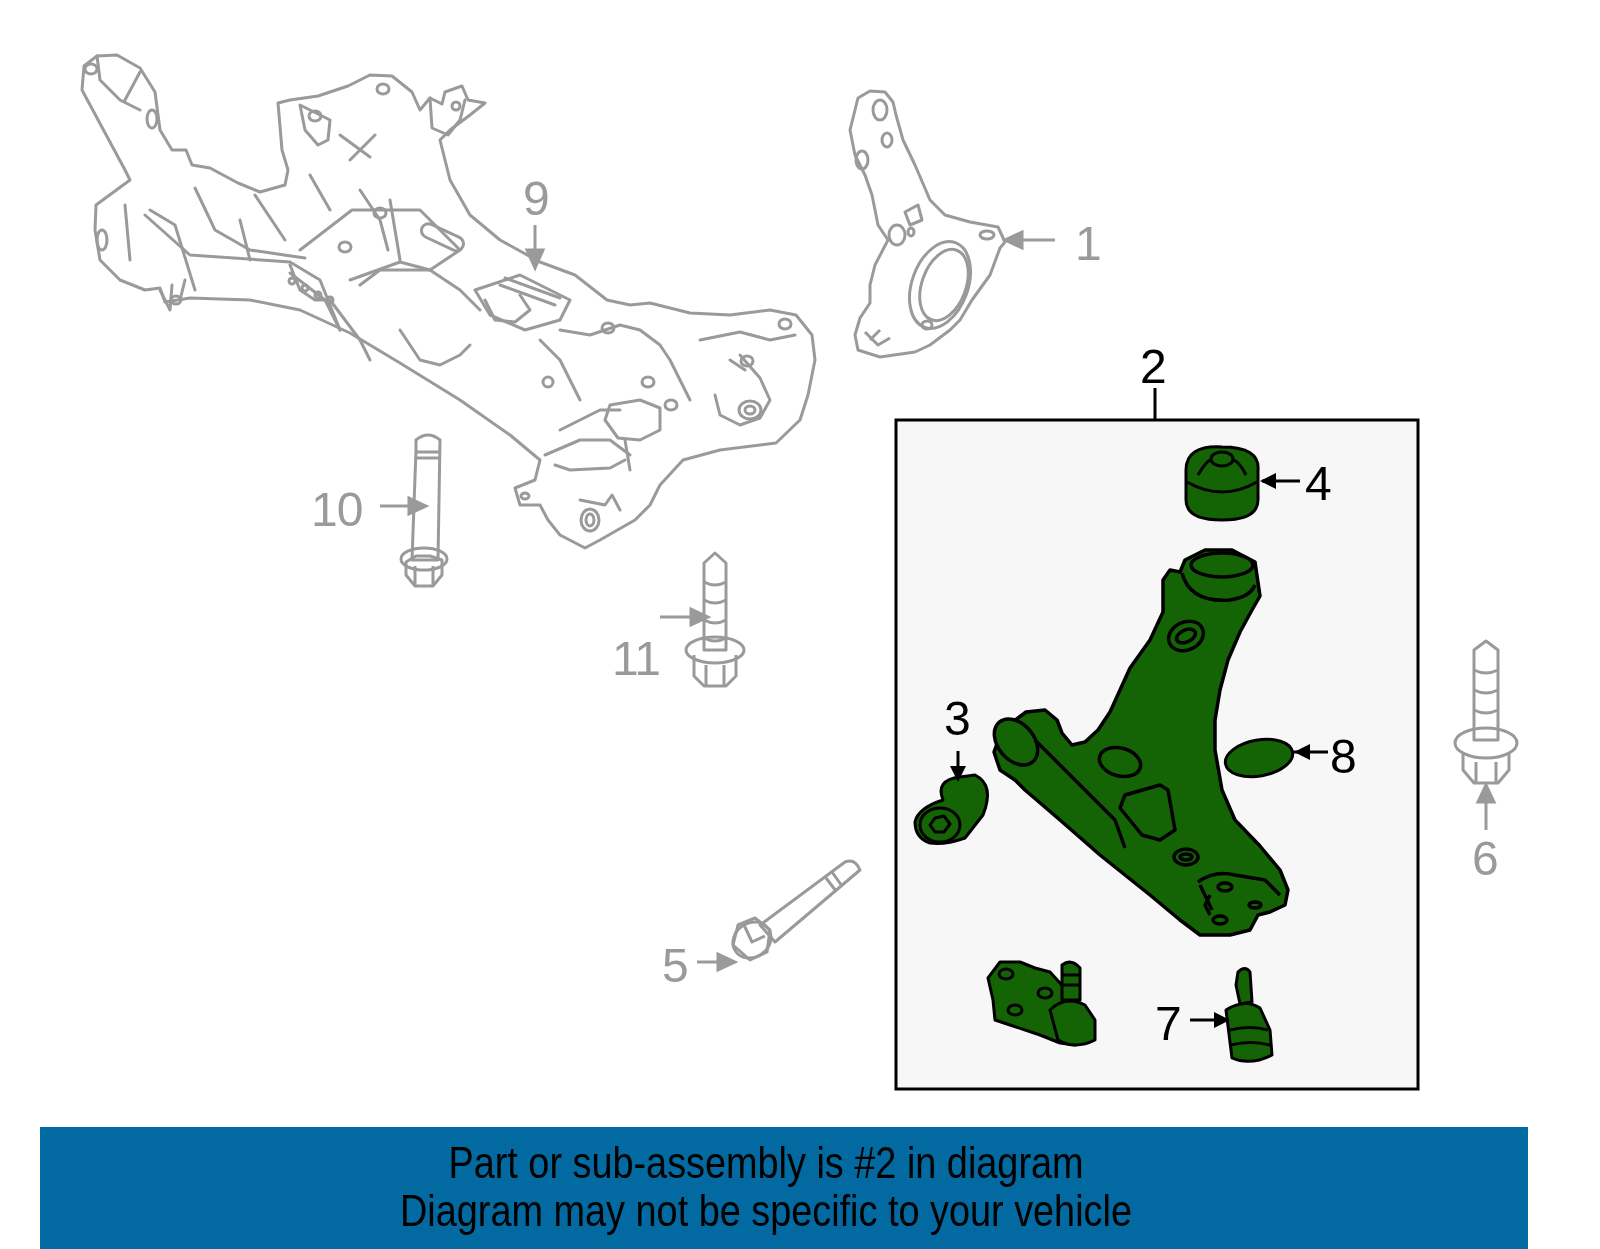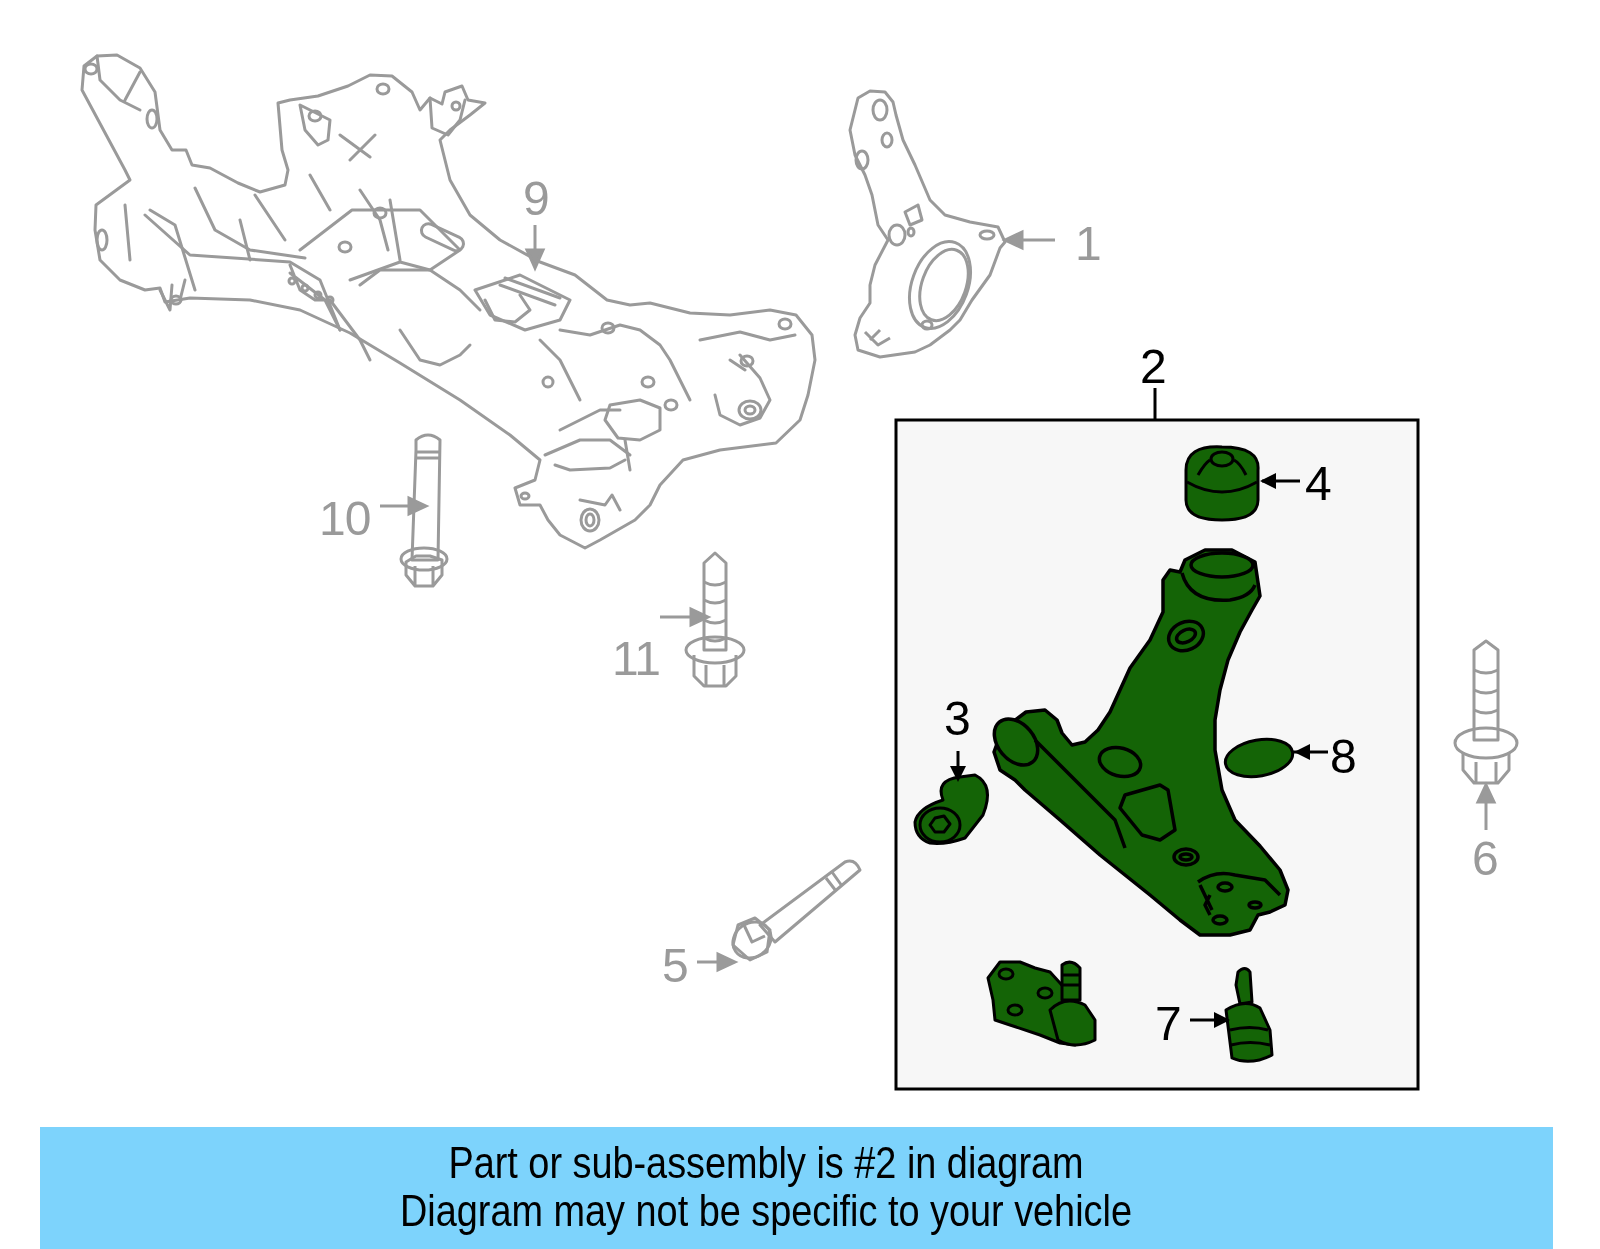--- a/index.html
+++ b/index.html
@@ -1,21 +1,21 @@
 <!DOCTYPE html>
 <html><head>
 <meta charset="utf-8">
 <style>
   html,body{margin:0;padding:0;background:#ffffff;}
   body{width:1600px;height:1249px;position:relative;overflow:hidden;font-family:"Liberation Sans",sans-serif;}
   #diagram{position:absolute;left:0;top:0;width:1600px;height:1249px;}
   .callout{position:absolute;font-family:"Liberation Sans",sans-serif;font-size:48px;line-height:1;letter-spacing:-1px;}
   .callout.grey{color:#9a9a9a;}
   .callout.black{color:#000000;}
-  #banner{position:absolute;left:40px;top:1127px;width:1488px;height:122px;background:#7dd3fc;padding-left:25px;}
+  #banner{position:absolute;left:40px;top:1127px;width:1488px;height:122px;background:#0369a1;}
   #banner .line{position:absolute;left:0;width:1452px;text-align:center;color:#000;font-size:44px;line-height:1;transform:scaleX(0.86);transform-origin:50% 50%;}
   #banner .l1{top:14px;}
   #banner .l2{top:62px;}
 </style>
 </head>
 <body>
 
 <div id="diagram">
   <svg width="1600" height="1249" viewBox="0 0 1600 1249" xmlns="http://www.w3.org/2000/svg">
 
@@ -198,20 +198,20 @@
   
   <span class="callout grey" style="left:1075px;top:220px;">1</span>
   <span class="callout black" style="left:1140px;top:343px;">2</span>
   <span class="callout black" style="left:944px;top:695px;">3</span>
   <span class="callout black" style="left:1305px;top:460px;">4</span>
   <span class="callout grey" style="left:662px;top:942px;">5</span>
   <span class="callout grey" style="left:1472px;top:835px;">6</span>
   <span class="callout black" style="left:1155px;top:1000px;">7</span>
   <span class="callout black" style="left:1330px;top:733px;">8</span>
   <span class="callout grey" style="left:523px;top:175px;">9</span>
-  <span class="callout grey" style="left:319px;top:486px;margin-top:9px;">10</span>
+  <span class="callout grey" style="left:311px;top:486px;">10</span>
   <span class="callout grey" style="left:612px;top:598px;margin-top:37px;">11</span>
 </div>
 
 <div id="banner">
   <div class="line l1">Part or sub-assembly is #2 in diagram</div>
   <div class="line l2">Diagram may not be specific to your vehicle</div>
 </div>
 
 </body></html>

